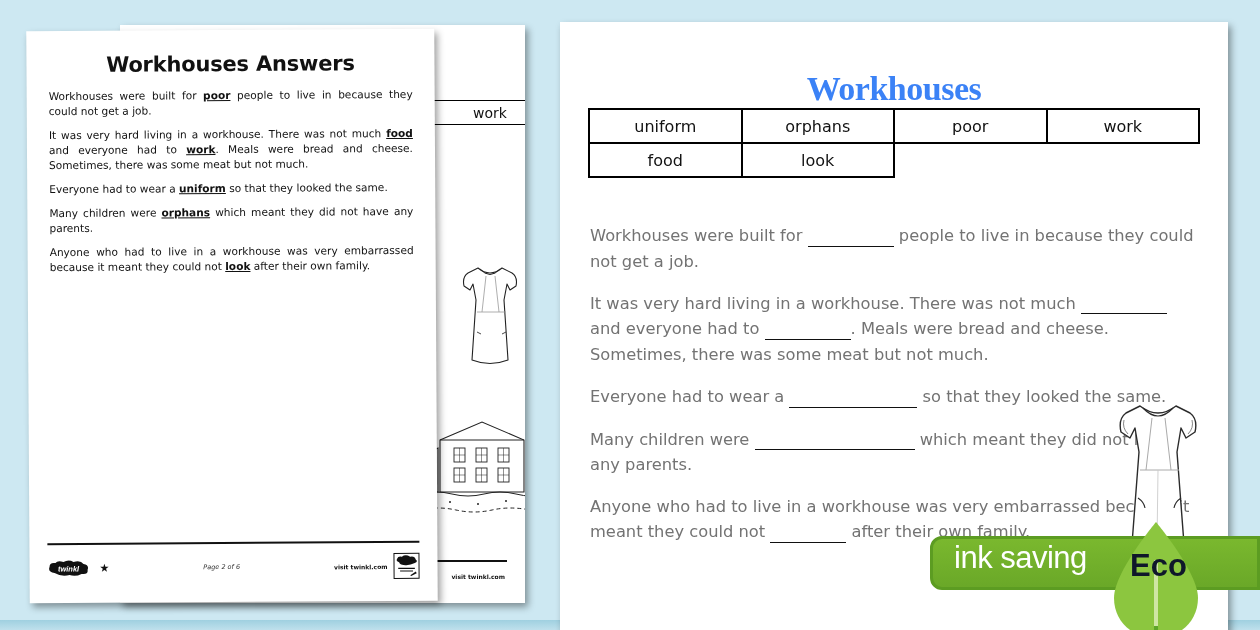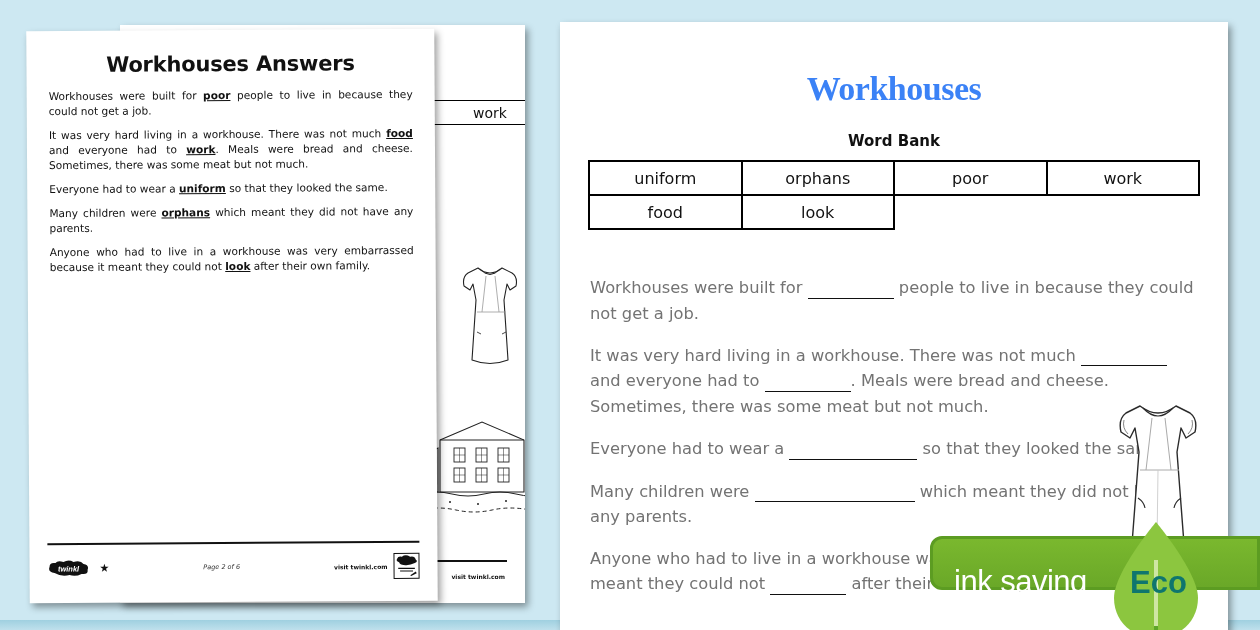--- a/index.html
+++ b/index.html
@@ -175,33 +175,33 @@
     width:330px; height:78px;
     z-index:9;
   }
   .eco-bar{
     position:absolute; left:0; top:14px; width:330px; height:54px;
     background:linear-gradient(to bottom,#7ab82e,#6aa828);
     border:3px solid #5c9c22;
     border-radius:12px 0 0 12px;
   }
   .eco-bar-label{
-    position:absolute; left:24px; top:42px;
+    position:absolute; left:24px; top:18px;
     font-family:"Liberation Sans", sans-serif;
     font-size:31px; font-weight:normal; color:#ffffff;
     letter-spacing:-0.5px;
     z-index:2;
   }
   .eco-leaf{
     position:absolute; left:182px; top:-2px; width:88px; height:126px; z-index:3;
   }
   .eco-leaf-label{
-    position:absolute; left:200px; top:43px;
+    position:absolute; left:200px; top:26px;
     font-family:"Liberation Sans", sans-serif;
-    font-size:31px; font-weight:bold; color:#0f766e;
+    font-size:31px; font-weight:bold; color:#0f172a;
     z-index:4;
   }
 </style>
 </head>
 <body>
 
 <div class="sheet" id="sheet-middle">
   <div class="mid-inner">
 
     <div class="mid-wordbank">work</div>
@@ -257,21 +257,20 @@
 
     <div class="mid-footrule"></div>
     <div class="mid-foot-right">visit twinkl.com</div>
   </div>
 </div>
 
 <div class="sheet" id="sheet-right">
   <div class="wk-pad">
 
     <div class="wk-title">Workhouses</div>
-    <div class="wk-subtitle">Word Bank</div>
 
     <table class="wordbank">
       <tbody>
         <tr>
           <td>uniform</td>
           <td>orphans</td>
           <td>poor</td>
           <td>work</td>
         </tr>
         <tr>

